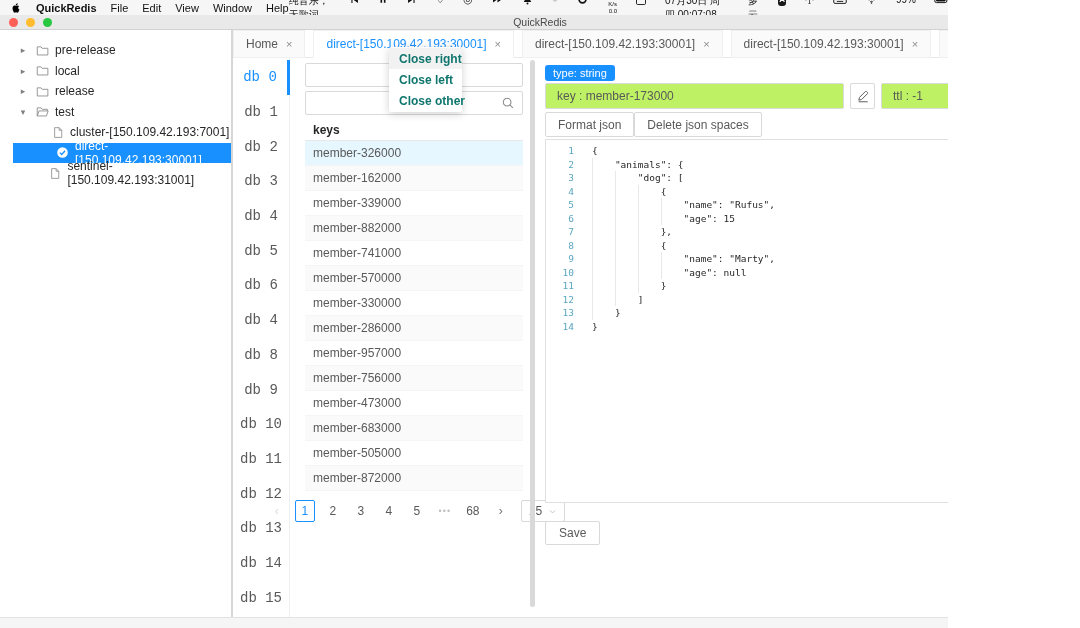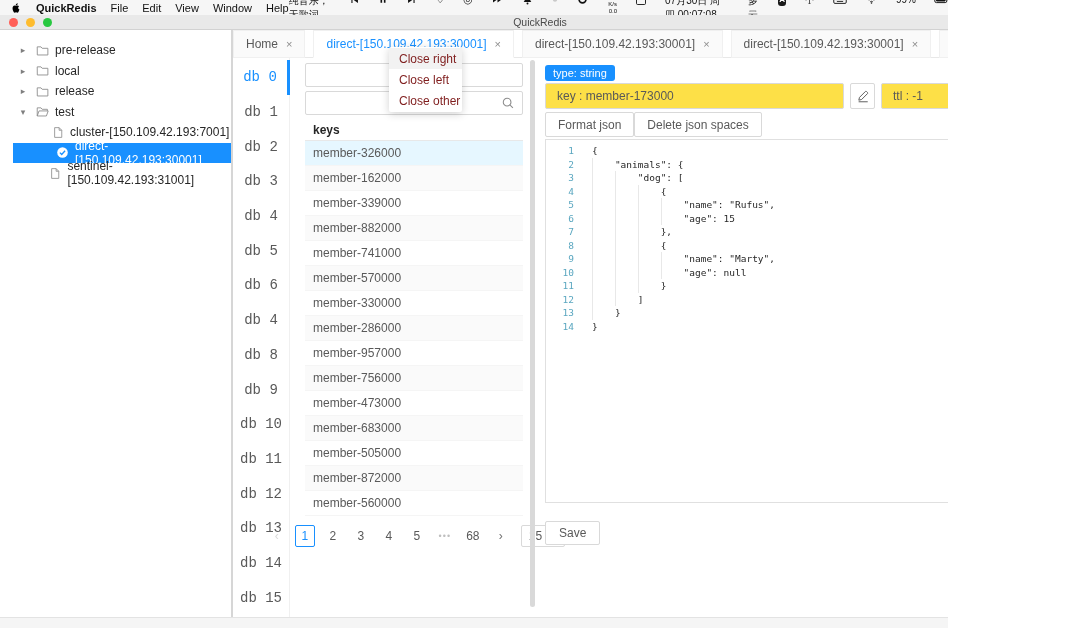--- a/index.html
+++ b/index.html
@@ -85,21 +85,21 @@
     gap:6px; padding:0 7px; margin-left:6px; font-size:12px; color:#595959; cursor:pointer; }
 
   .panel-scrollbar { position:absolute; left:297px; top:2px; width:5px; height:547px;
     background:#d9d9d9; border-radius:3px; cursor:grab; }
 
   
   .detail { position:absolute; left:312px; top:0; right:16px; }
   .type-badge { display:inline-block; margin-top:7px; background:#1890ff; color:#fff; font-size:11px;
     padding:2px 8px; border-radius:3px; }
   .keyrow { margin-top:2px; display:flex; align-items:center; gap:6px; }
-  .fld { height:26px; border:1px solid #d9d9d9; border-radius:2px; background:#fde047; font-size:12px;
+  .fld { height:26px; border:1px solid #d9d9d9; border-radius:2px; background:#bef264; font-size:12px;
     color:#595959; padding:0 11px; outline:none; font-family:"Liberation Sans",sans-serif; }
   .fld.key { flex:1; }
   .fld.ttl { width:90px; }
   .icon-btn { width:25px; height:26px; border:1px solid #d9d9d9; border-radius:2px; background:#fff;
     display:flex; align-items:center; justify-content:center; cursor:pointer; }
   .btnrow { margin-top:3px; display:flex; }
   .btn { height:25px; padding:0 12px; border:1px solid #d9d9d9; border-radius:2px; background:#fff;
     font-size:12px; color:#595959; cursor:pointer; font-family:"Liberation Sans",sans-serif; }
   .save-btn { margin-top:18px; height:24px; padding:0 13px; }
 
@@ -110,21 +110,21 @@
   .ed-lines { flex:1; padding-left:10px; }
   .ed-line { position:relative; white-space:pre; color:#262626; }
   .ed-guide { position:absolute; top:0; bottom:0; width:1px; background:#e8e8e8; }
   .ed-scroll-cap { position:absolute; right:1px; top:1px; width:11px; height:14px; background:#757575; }
   .ed-scroll-thumb { position:absolute; right:1px; top:15px; width:11px; height:258px; background:#b5b5b5; cursor:grab; }
 
   
   .ctxmenu { position:absolute; left:389px; top:47px; width:73px; background:#fff; z-index:50;
     border-radius:2px; box-shadow:0 2px 8px rgba(0,0,0,.18); padding:1px 0; }
   .ctx-item { height:21px; display:flex; align-items:center; padding-left:10px; font-size:12px;
-    color:#7f1d1d; cursor:pointer; white-space:nowrap; }
+    color:#0f766e; cursor:pointer; white-space:nowrap;font-weight:bold; }
   .ctx-item.hl { background:#f2f2f2; }
 </style>
 </head>
 <body>
 
 <div class="screen">
 
   <div class="menubar">
     <div class="mb-left">
       <span class="mbi">
@@ -384,21 +384,20 @@
             <div class="key-row">member-741000</div>
             <div class="key-row striped">member-570000</div>
             <div class="key-row">member-330000</div>
             <div class="key-row striped">member-286000</div>
             <div class="key-row">member-957000</div>
             <div class="key-row striped">member-756000</div>
             <div class="key-row">member-473000</div>
             <div class="key-row striped">member-683000</div>
             <div class="key-row">member-505000</div>
             <div class="key-row striped">member-872000</div>
-            <div class="key-row">member-560000</div>
           </div>
         <div class="pager" id="pager">
             <span class="pg-item pg-prev">‹</span>
             <span class="pg-item active">1</span>
             <span class="pg-item">2</span>
             <span class="pg-item">3</span>
             <span class="pg-item">4</span>
             <span class="pg-item">5</span>
             <span class="pg-item pg-ellipsis">•••</span>
             <span class="pg-item">68</span>

